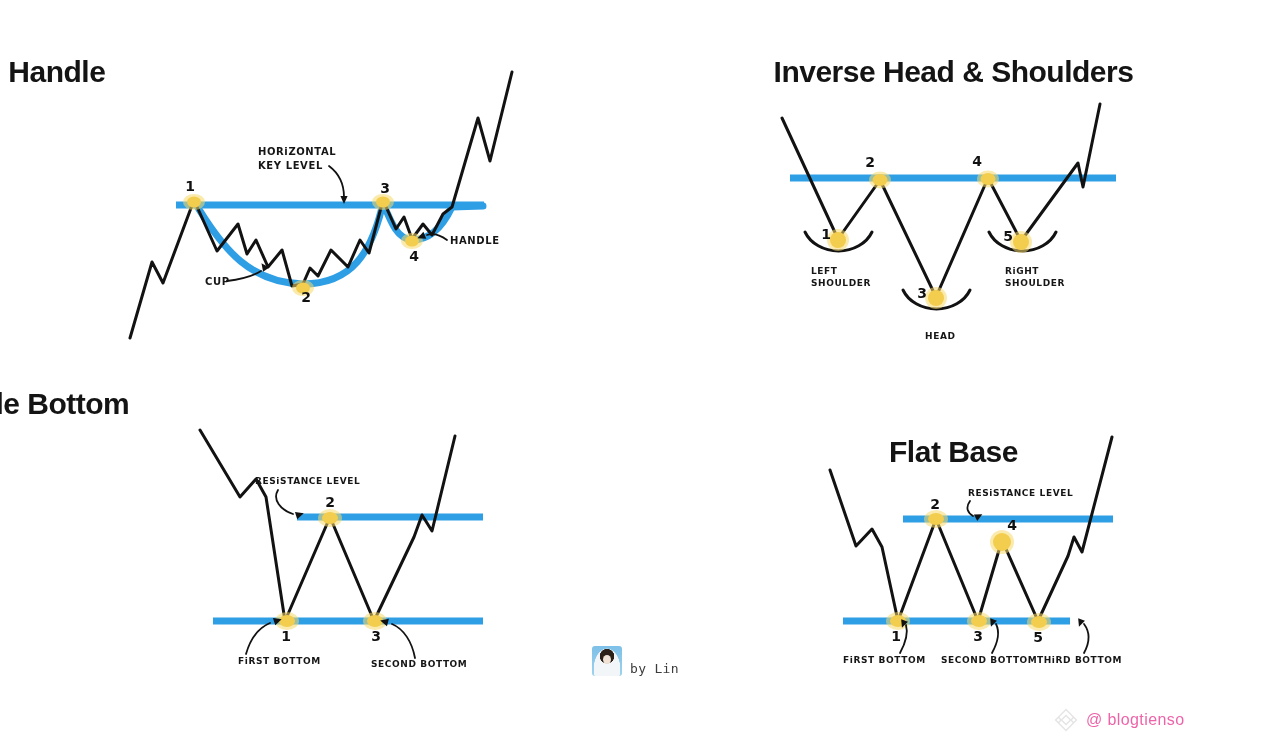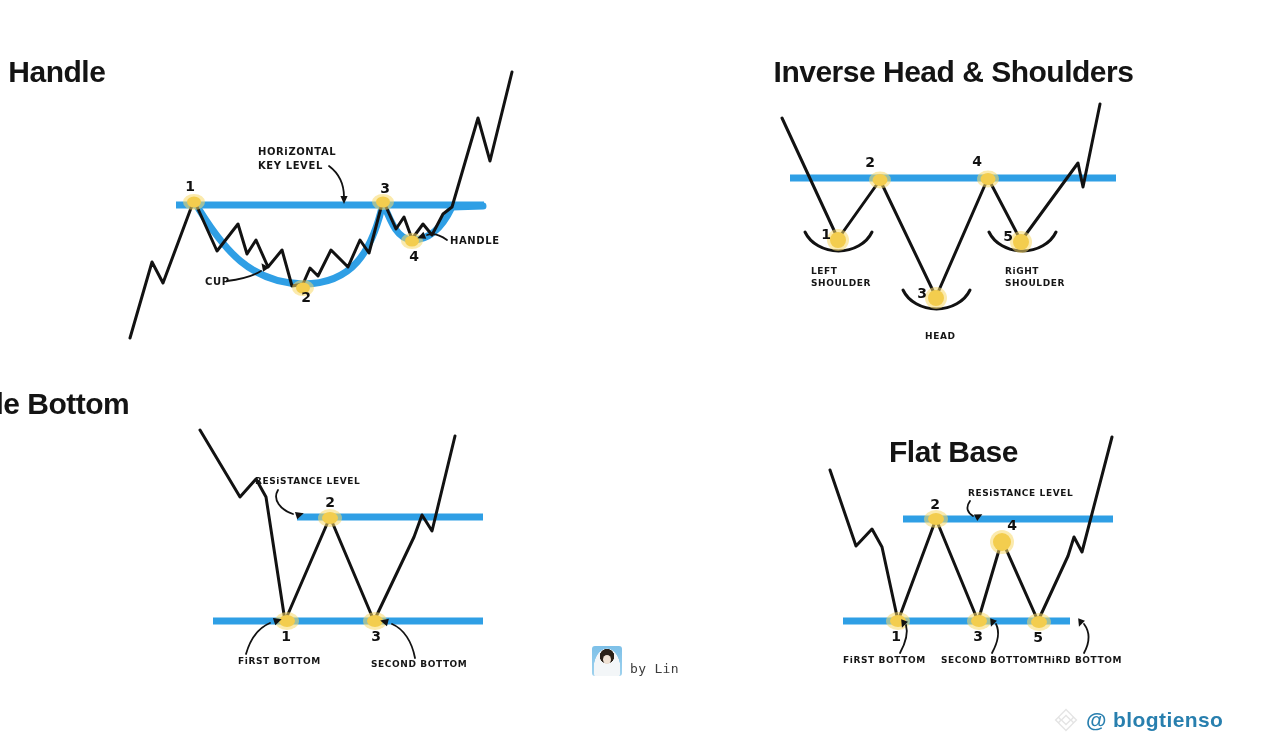--- a/index.html
+++ b/index.html
@@ -68,21 +68,21 @@
     font-size:13px;color:#3c3c3c;letter-spacing:.3px;
   }
   
   #watermark{
     position:absolute;left:1053px;top:707px;
     display:flex;align-items:center;gap:7px;
     opacity:.85;
   }
   #watermark .wm-text{
     font-family:"Liberation Sans", sans-serif;
-    font-size:21px;color:#0369a1;letter-spacing:.4px;white-space:nowrap;font-weight:bold;
+    font-size:16px;color:#ec4899;letter-spacing:.4px;white-space:nowrap;
   }
 </style>
 </head>
 <body>
 
 <div id="board">
 
   <div class="panel" style="left:0;top:0;width:640px;height:372px;">
     <div class="panel-title" style="top:55px;left:-310px;">Cup &amp; Handle</div>
 

